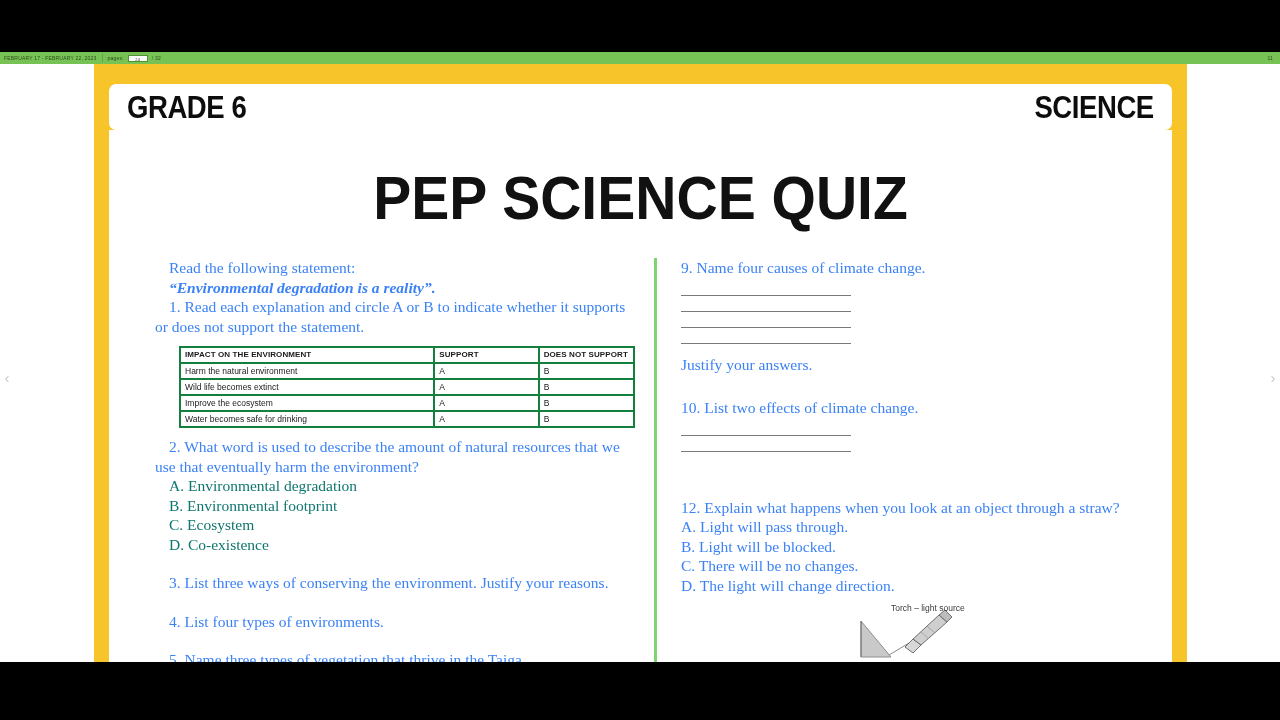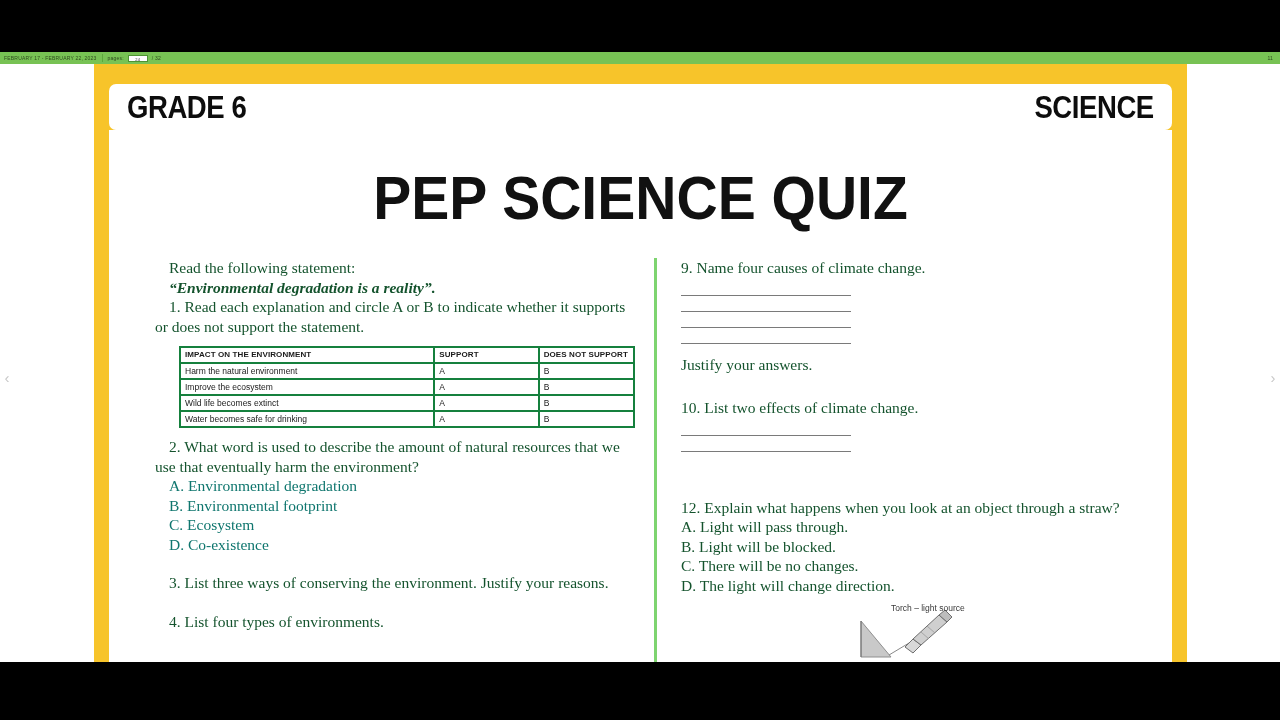--- a/index.html
+++ b/index.html
@@ -173,21 +173,21 @@
   .col-right {
     flex: 1;
     padding: 0 20px 0 24px;
     position: relative;
   }
 
   .q {
     font-family: "Liberation Serif", serif;
     font-size: 15.5px;
     line-height: 19.5px;
-    color: #14532d;
+    color: #3b82f6;
     text-align: left;
   }
   .q-indent { text-indent: 14px; }
   .opt {
     font-family: "Liberation Serif", serif;
     font-size: 15.5px;
     line-height: 19.5px;
     color: #0f766e;
     padding-left: 14px;
   }
@@ -301,26 +301,26 @@
                     <th class="col-nosupport">DOES NOT SUPPORT</th>
                   </tr>
                 </thead>
                 <tbody>
                   <tr>
                     <td>Harm the natural environment</td>
                     <td>A</td>
                     <td>B</td>
                   </tr>
                   <tr>
-                    <td>Improve the ecosystem</td>
+                    <td>Wild life becomes extinct</td>
                     <td>A</td>
                     <td>B</td>
                   </tr>
                   <tr>
-                    <td>Wild life becomes extinct</td>
+                    <td>Improve the ecosystem</td>
                     <td>A</td>
                     <td>B</td>
                   </tr>
                   <tr>
                     <td>Water becomes safe for drinking</td>
                     <td>A</td>
                     <td>B</td>
                   </tr>
                 </tbody>
               </table>
@@ -338,20 +338,21 @@
             <div class="gap-md"></div>
 
             <div class="q q-indent">3. List three ways of conserving the environment. Justify your reasons.</div>
 
             <div class="gap-md"></div>
 
             <div class="q q-indent">4. List four types of environments.</div>
 
             <div class="gap-md"></div>
 
+            <div class="q q-indent">5. Name three types of vegetation that thrive in the Taiga.</div>
           </div>
 
           <div class="col-divider"></div>
 
           <div class="col-right">
 
             <div class="q">9. Name four causes of climate change.</div>
 
             <div class="blank-line first"></div>
             <div class="blank-line"></div>

